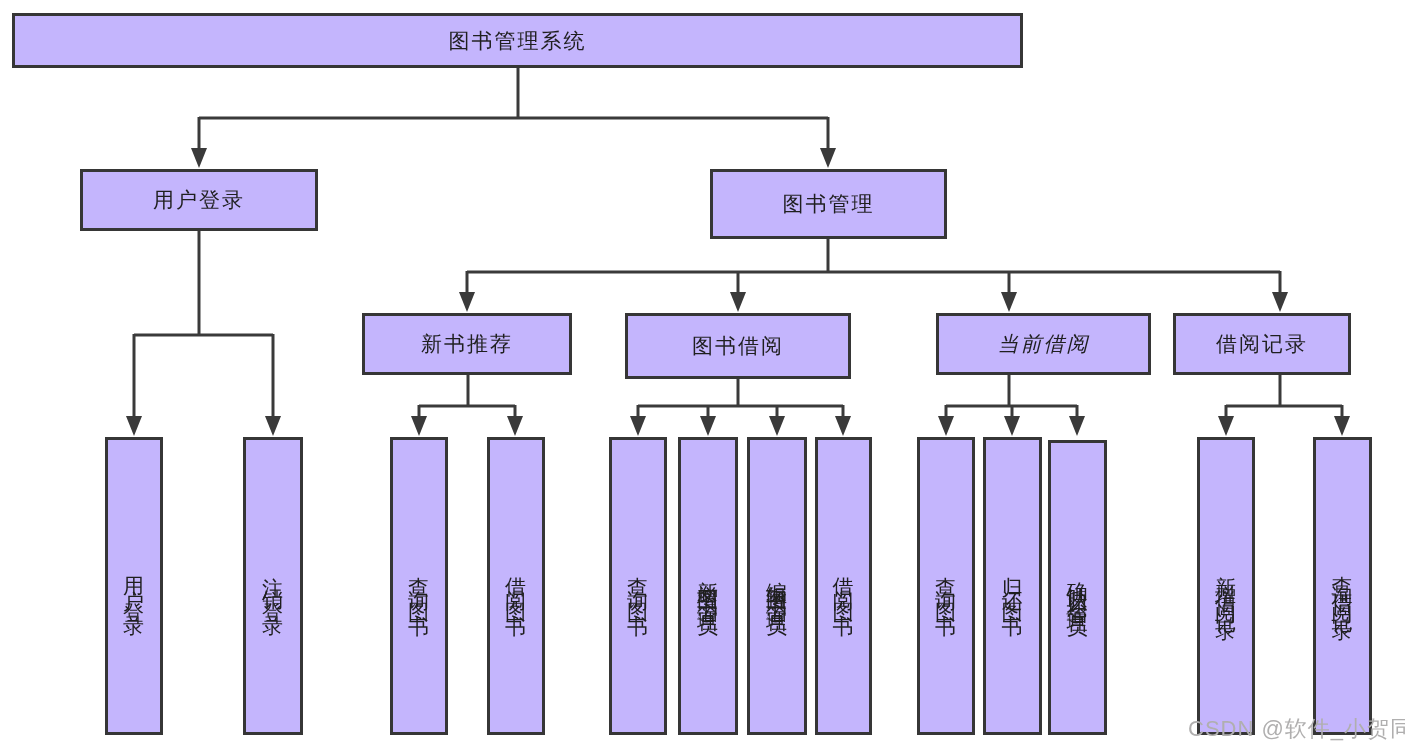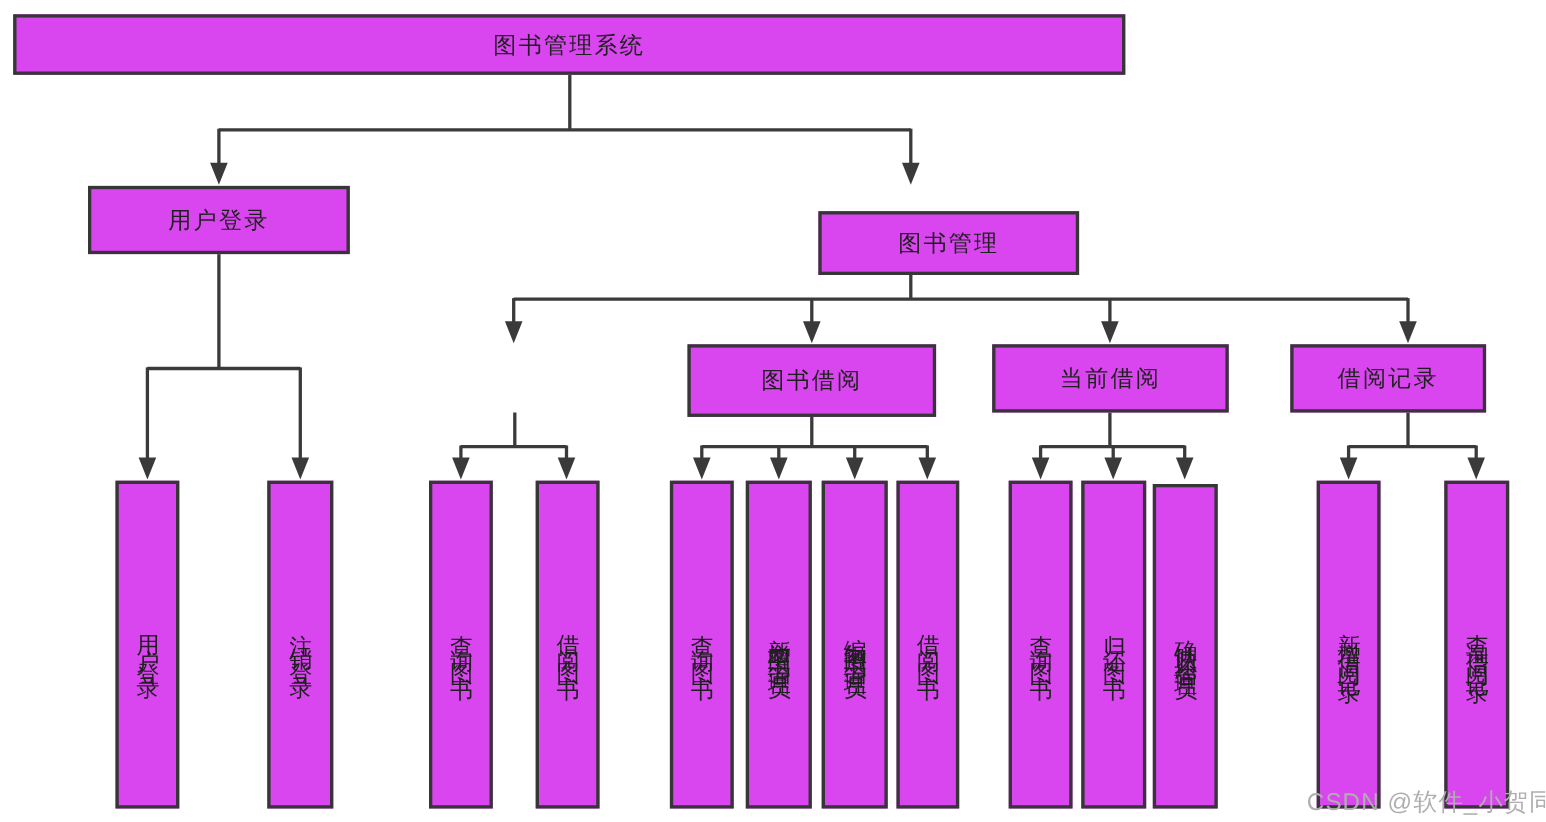--- a/index.html
+++ b/index.html
@@ -28,21 +28,21 @@
     fill: none;
   }
   .connectors path.arrow {
     fill: #3a3a3a;
     stroke: none;
   }
   .box {
     position: absolute;
     box-sizing: border-box;
     border: 3px solid #363636;
-    background: #d946ef;
+    background: #c4b5fd;
     display: flex;
     align-items: center;
     justify-content: center;
     color: #1f1f1f;
     z-index: 2;
     text-align: center;
   }
   .hbox {
     font-size: 21px;
     letter-spacing: 2px;
@@ -136,24 +136,25 @@
     <path class="line" d="M1226 406 H1342"></path>
     <path class="line" d="M1226 405 V418"></path>
     <path class="line" d="M1342 405 V418"></path>
     <path class="arrow" d="M1218 416 L1234 416 L1226 436 Z"></path>
     <path class="arrow" d="M1334 416 L1350 416 L1342 436 Z"></path>
   </svg>
 
   <div class="box hbox" style="left:12px; top:13px; width:1011px; height:55px;">图书管理系统</div>
 
   <div class="box hbox" style="left:80px; top:169px; width:238px; height:62px;">用户登录</div>
-  <div class="box hbox" style="left:744px; top:169px; width:237px; height:58px;margin-top:23px;">图书管理</div>
-
+  <div class="box hbox" style="left:710px; top:169px; width:237px; height:70px;">图书管理</div>
+
+  <div class="box hbox" style="left:362px; top:313px; width:210px; height:62px;">新书推荐</div>
   <div class="box hbox" style="left:625px; top:313px; width:226px; height:66px;">图书借阅</div>
-  <div class="box hbox" style="left:902px; top:313px; width:215px; height:62px;">当前借阅</div>
+  <div class="box hbox" style="left:936px; top:313px; width:215px; height:62px;font-style:italic;">当前借阅</div>
   <div class="box hbox" style="left:1173px; top:313px; width:178px; height:62px;">借阅记录</div>
 
   <div class="box vbox" style="left:105px; top:437px; width:58px; height:298px;">
     <span>用户登录</span>
   </div>
   <div class="box vbox" style="left:243px; top:437px; width:60px; height:298px;">
     <span>注销登录</span>
   </div>
 
   <div class="box vbox" style="left:390px; top:437px; width:58px; height:298px;">

